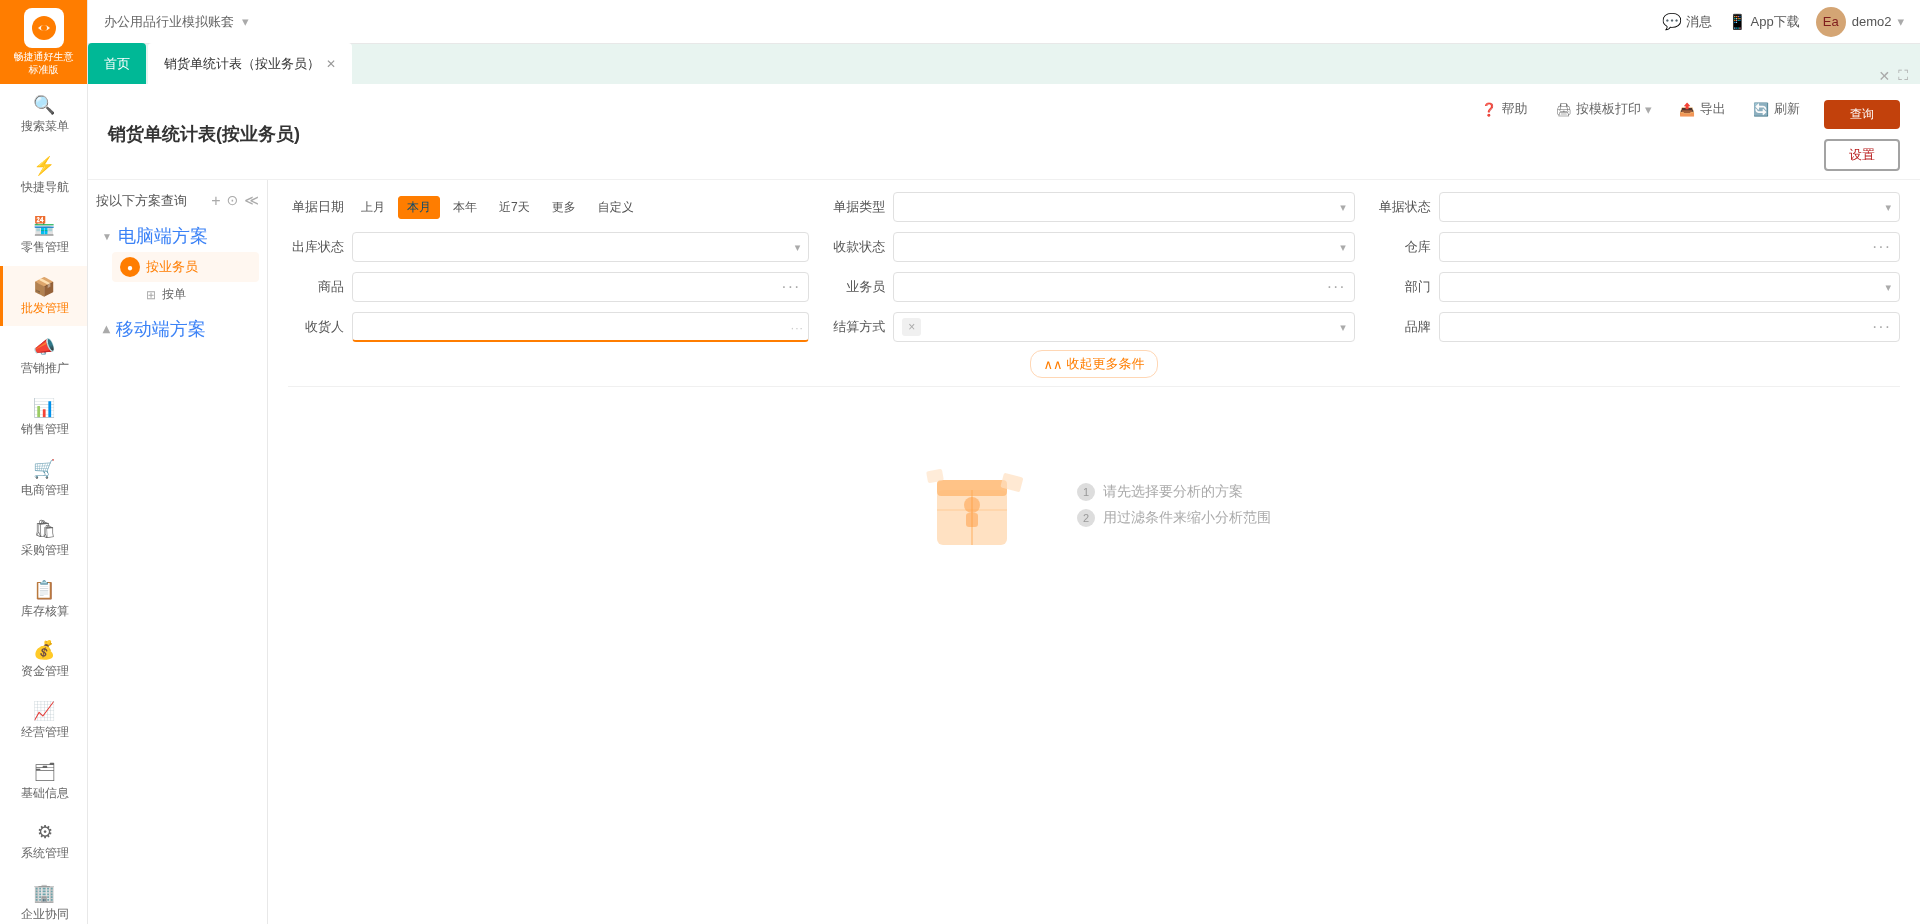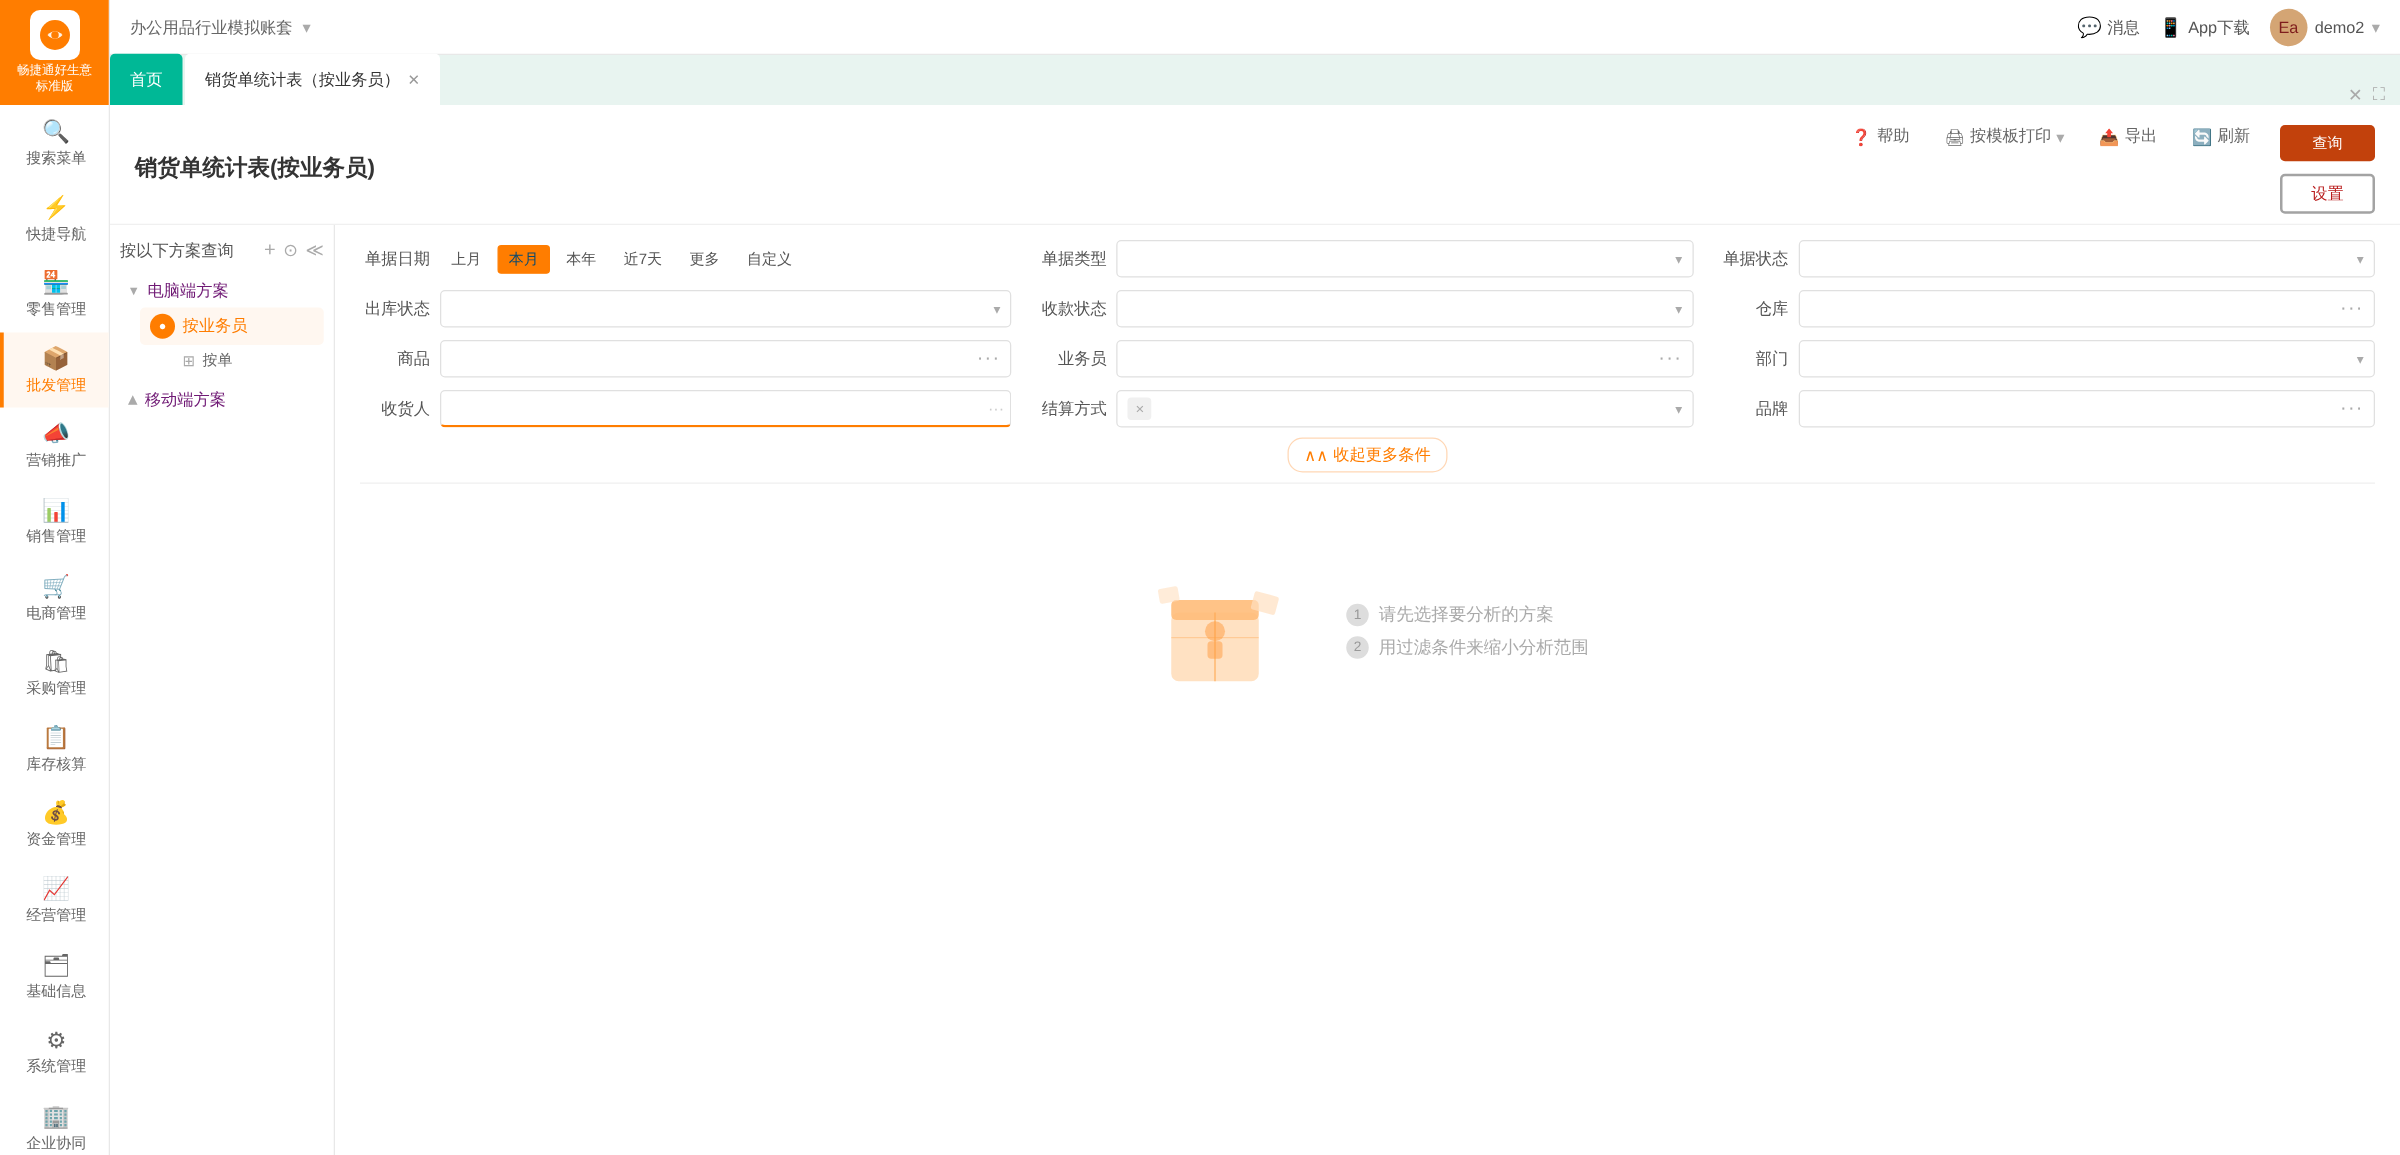--- a/index.html
+++ b/index.html
@@ -53,21 +53,21 @@
 
     
     .left-panel { width: 180px; border-right: 1px solid #e8e8e8; padding: 12px 8px; flex-shrink: 0; }
     .left-panel-header { display: flex; align-items: center; justify-content: space-between; margin-bottom: 10px; }
     .left-panel-title { font-size: 13px; color: #555; font-weight: 500; }
     .left-panel-icons { display: flex; gap: 6px; }
     .left-panel-icons span { cursor: pointer; color: #aaa; font-size: 14px; }
     .tree-section { margin-bottom: 6px; }
     .tree-section-header { display: flex; align-items: center; gap: 6px; padding: 4px 6px; cursor: pointer; border-radius: 4px; }
     .tree-arrow { font-size: 10px; color: #aaa; }
-    .tree-label { font-size: 13px; color: #701a75; }
+    .tree-label { font-size: 18px; color: #3b82f6; }
     .tree-children { padding-left: 16px; }
     .tree-child { display: flex; align-items: center; gap: 6px; padding: 5px 8px; border-radius: 4px; cursor: pointer; font-size: 13px; }
     .tree-child.active { color: #ff7d00; background: #fff7f0; }
     .tree-child .tree-child-icon { width: 20px; height: 20px; border-radius: 50%; background: #ff7d00; color: #fff; font-size: 11px; display: flex; align-items: center; justify-content: center; flex-shrink: 0; }
     .tree-sub { padding-left: 28px; }
     .tree-sub-item { display: flex; align-items: center; gap: 6px; padding: 4px 6px; font-size: 12px; color: #666; cursor: pointer; border-radius: 4px; }
 
     
     .right-panel { flex: 1; padding: 12px 20px; overflow-y: auto; }
     .right-panel::-webkit-scrollbar { width: 6px; }

